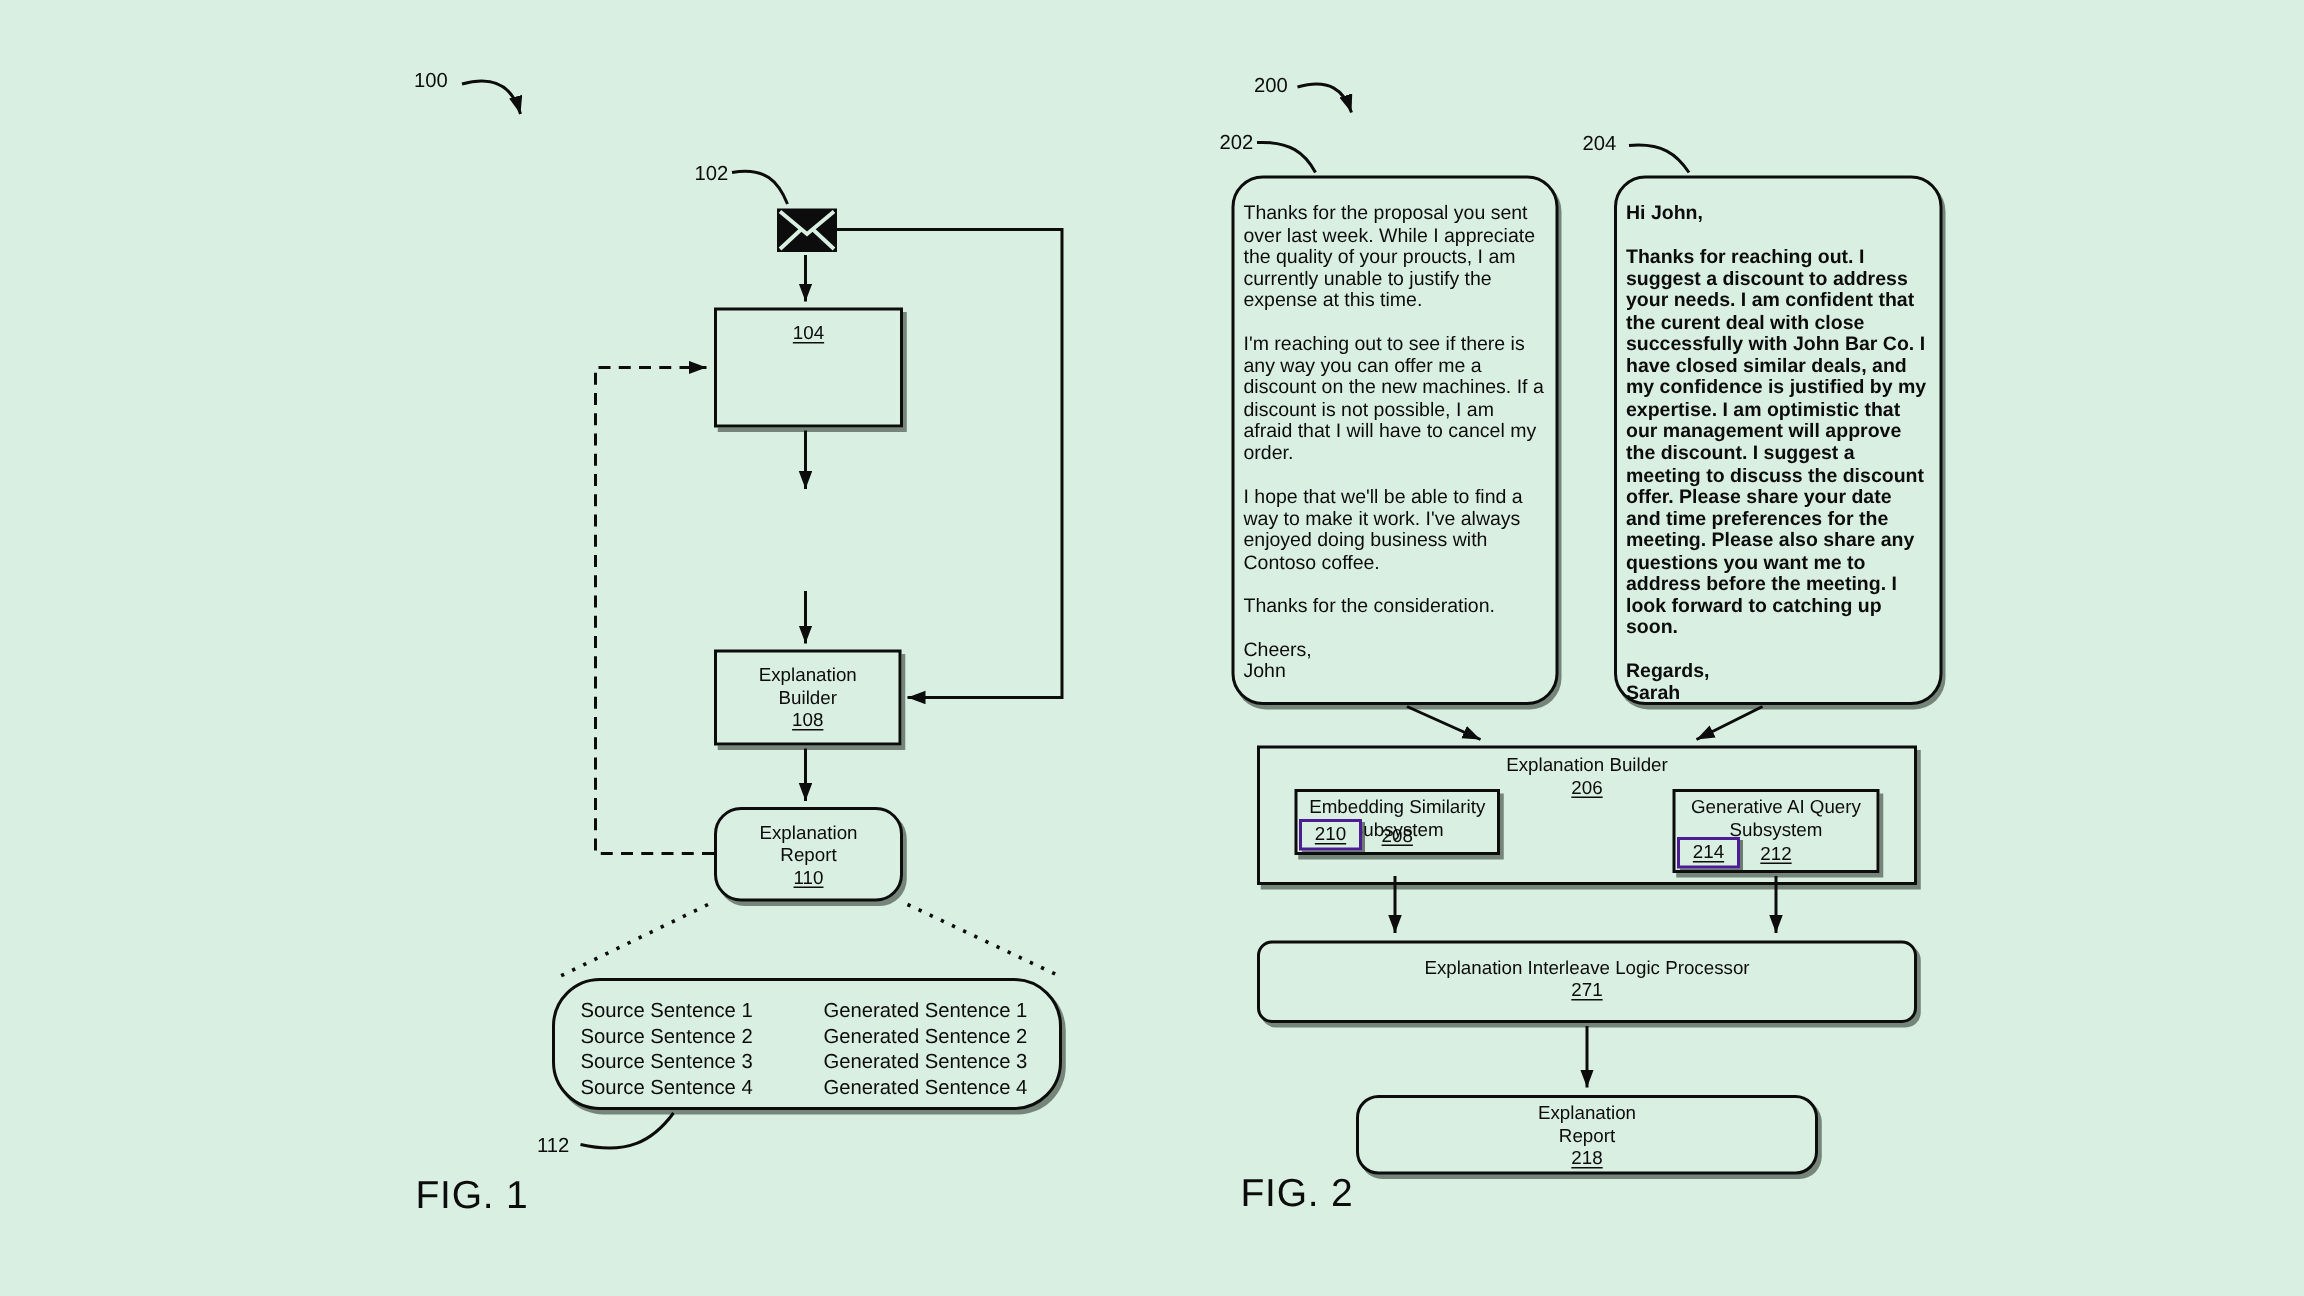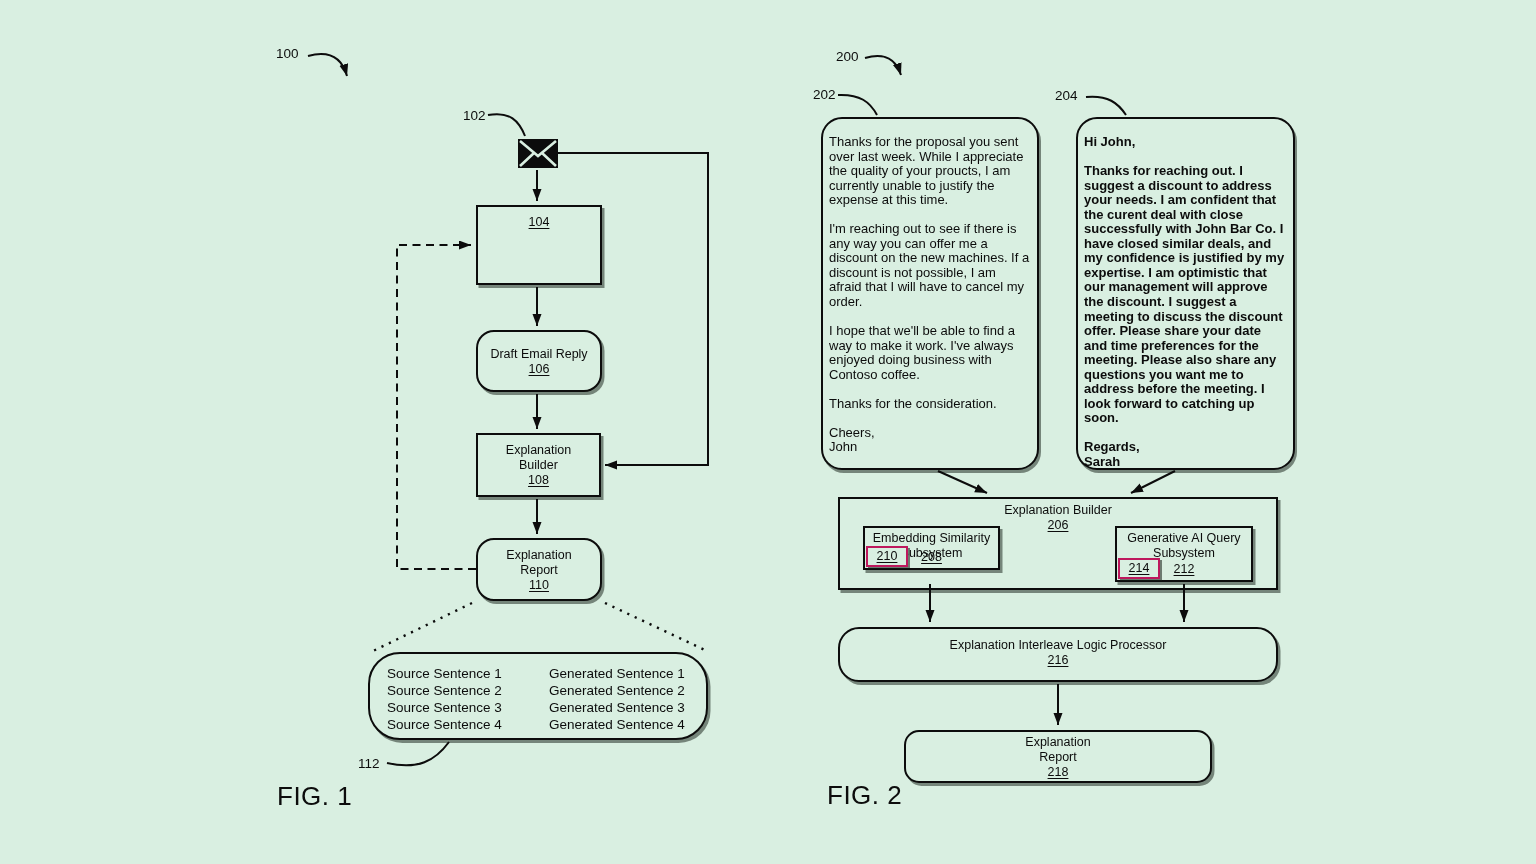--- a/index.html
+++ b/index.html
@@ -10,60 +10,56 @@
     margin-left:20px;
   }
   .overlay{position:absolute;left:0;top:0;z-index:6;pointer-events:none;}
   .node{
     position:absolute;box-sizing:border-box;z-index:2;
     border:2px solid #0c0c0c;background:#d9efe1;
     box-shadow:2.5px 3px 0 rgba(18,28,20,.5);
     text-align:center;font-size:12.5px;line-height:15px;
   }
   .round18{border-radius:18px;}
-  .round13{border-radius:21px;}
+  .round13{border-radius:10px;}
   .round15{border-radius:15px;}
   .round22{border-radius:32px;}
   .title{white-space:pre-line;display:block;}
   .ref{text-decoration:underline;text-underline-offset:2px;text-decoration-thickness:1.4px;display:inline-block;}
   .email{
     position:absolute;box-sizing:border-box;z-index:2;
     border:2.5px solid #0c0c0c;border-radius:21px;background:#d9efe1;
     box-shadow:2px 3px 0 rgba(18,28,20,.5);
     font-size:13px;line-height:14.55px;text-align:left;
     padding:16px 7px 0 6px;white-space:pre-wrap;
   }
   .lbl{position:absolute;z-index:3;font-size:13.5px;}
   .figcap{position:absolute;z-index:3;font-size:26px;letter-spacing:.5px;}
   .sent-col{position:absolute;font-size:13.5px;line-height:17px;text-align:left;white-space:nowrap;}
   .subsys{padding-top:3px;}
   .miniref{
     position:absolute;left:1px;bottom:1px;box-sizing:border-box;
-    width:42px;height:21px;border:2px solid #be185d;background:#d9efe1;
+    width:42px;height:21px;border:2px solid #4c1d95;background:#d9efe1;
     box-shadow:2px 2px 0 rgba(18,28,20,.55);
     font-size:12.5px;line-height:17px;text-align:center;
   }
   .subref{position:absolute;left:0;right:0;bottom:3px;text-align:center;}
 </style>
 </head>
 <body>
 
 <div class="stage">
 
   <div class="lbl" style="left:256px;top:46px;">100</div>
   <div class="lbl" style="left:443px;top:108px;">102</div>
 
   <div class="node" style="left:456px;top:205px;width:126px;height:80px;padding-top:8px;">
     <span class="ref">104</span>
   </div>
 
-  <div class="node round18" style="left:456px;top:330px;width:126px;height:62px;padding-top:15px;">
-    <span class="title">Draft Email Reply</span>
-    <span class="ref">106</span>
-  </div>
 
   <div class="node" style="left:456px;top:433px;width:125px;height:64px;padding-top:8px;">
     <span class="title">Explanation
 Builder</span>
     <span class="ref">108</span>
   </div>
 
   <div class="node round18" style="left:456px;top:538px;width:126px;height:63px;padding-top:8px;">
     <span class="title">Explanation
 Report</span>
@@ -123,21 +119,21 @@
 
   <div class="node subsys" style="left:1095px;top:526px;width:138px;height:56px;z-index:3;">
     <span class="title">Generative AI Query
 Subsystem</span>
     <span class="subref"><span class="ref">212</span></span>
     <span class="miniref"><span class="ref">214</span></span>
   </div>
 
   <div class="node round13" style="left:818px;top:627px;width:440px;height:55px;padding-top:9px;">
     <span class="title">Explanation Interleave Logic Processor</span>
-    <span class="ref">216</span>
+    <span class="ref">271</span>
   </div>
 
   <div class="node round15" style="left:884px;top:730px;width:308px;height:53px;padding-top:3px;">
     <span class="title">Explanation
 Report</span>
     <span class="ref">218</span>
   </div>
 
   <div class="figcap" style="left:807px;top:780px;">FIG. 2</div>
 

